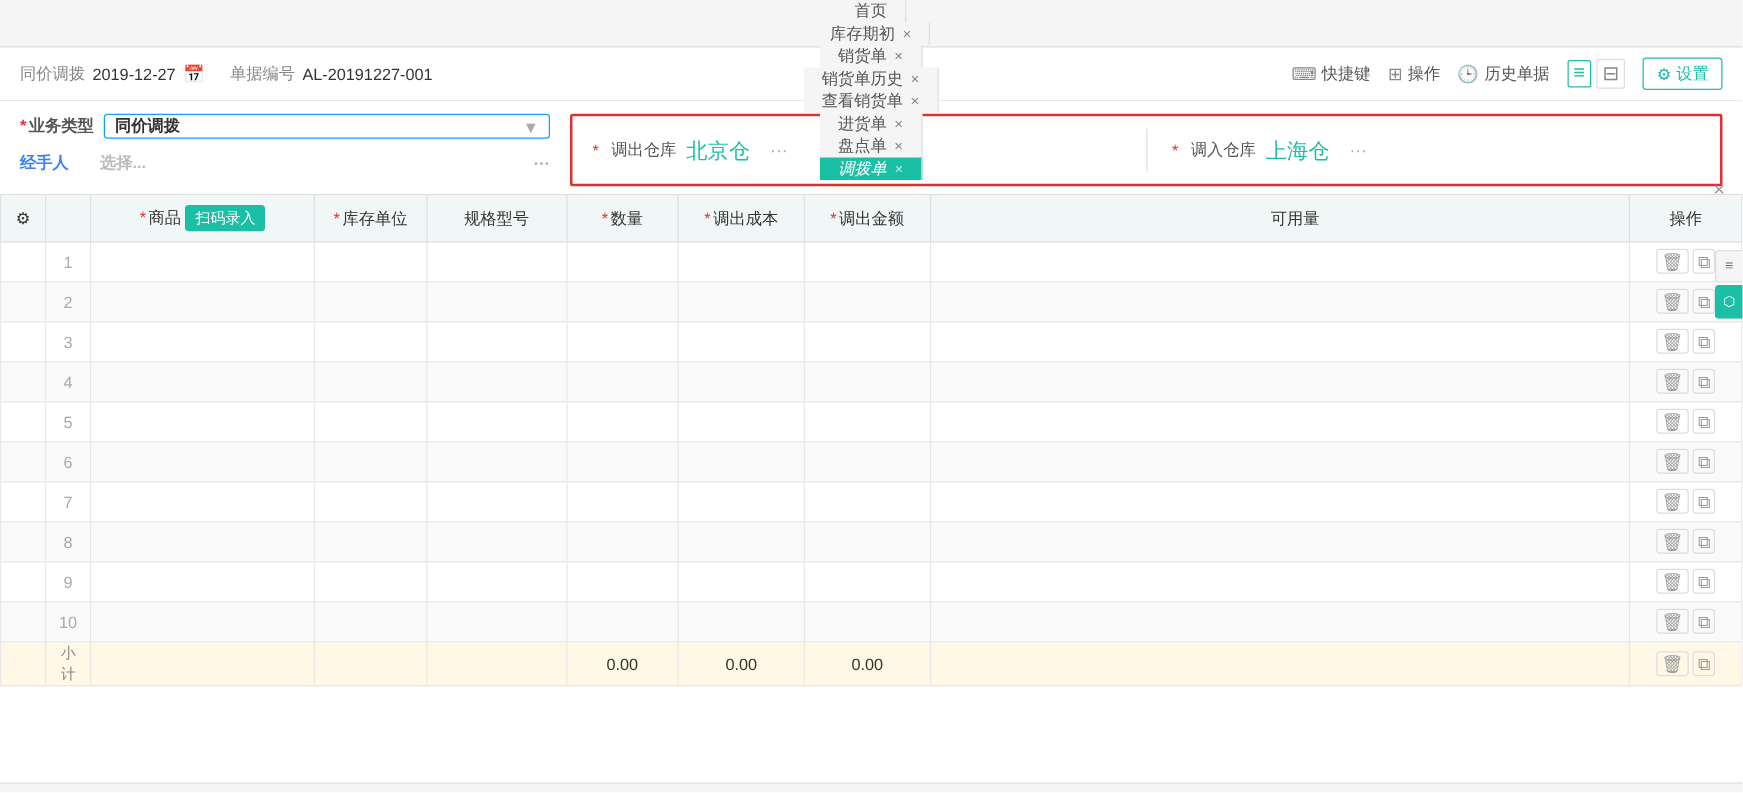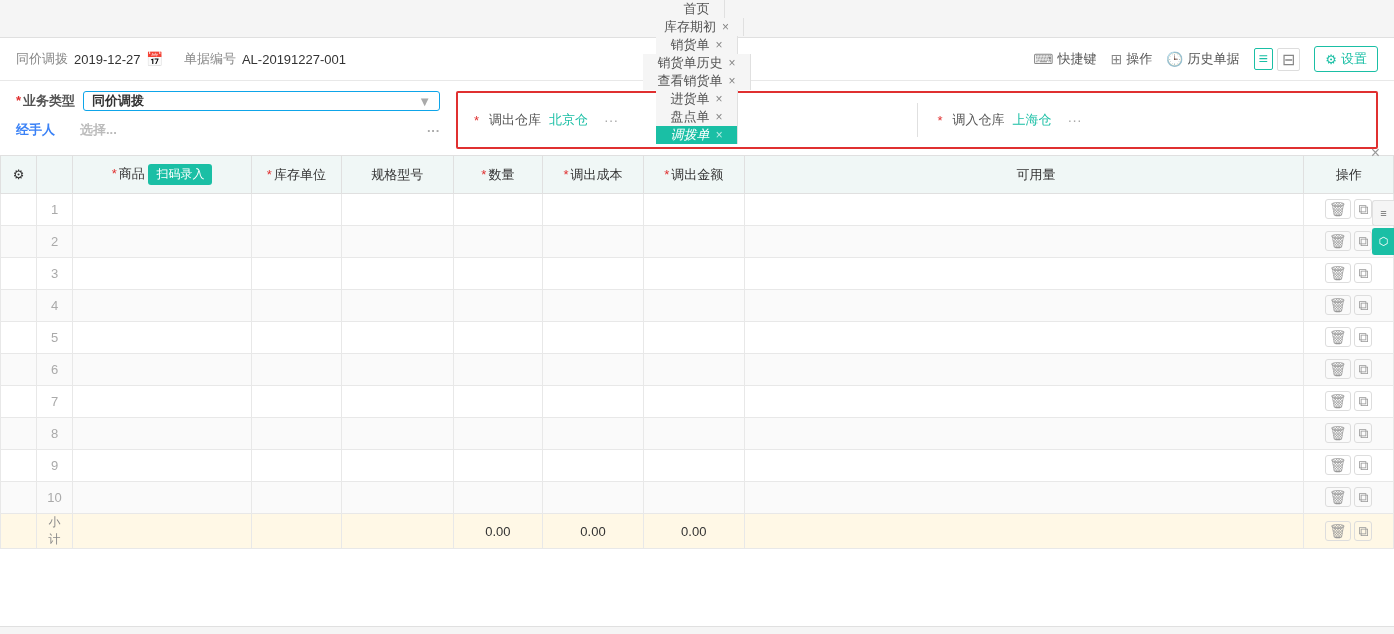--- a/index.html
+++ b/index.html
@@ -142,21 +142,21 @@
     }
     .form-select-value { flex: 1; color: #333; }
     .form-select-arrow { color: #aaa; }
 
     .warehouse-field {
       display: flex; align-items: center;
       gap: 8px;
       flex: 1;
     }
     .warehouse-label { color: #555; white-space: nowrap; }
-    .warehouse-value { color: #1abfa5; font-size: 13px; }
+    .warehouse-value { color: #1abfa5; font-size: 17px; }
     .warehouse-more {
       color: #aaa; cursor: pointer; font-size: 14px;
       margin-left: 8px;
     }
 
     .divider-v {
       width: 1px; background: #e0e0e0;
       margin: 0 20px;
       align-self: stretch;
     }

